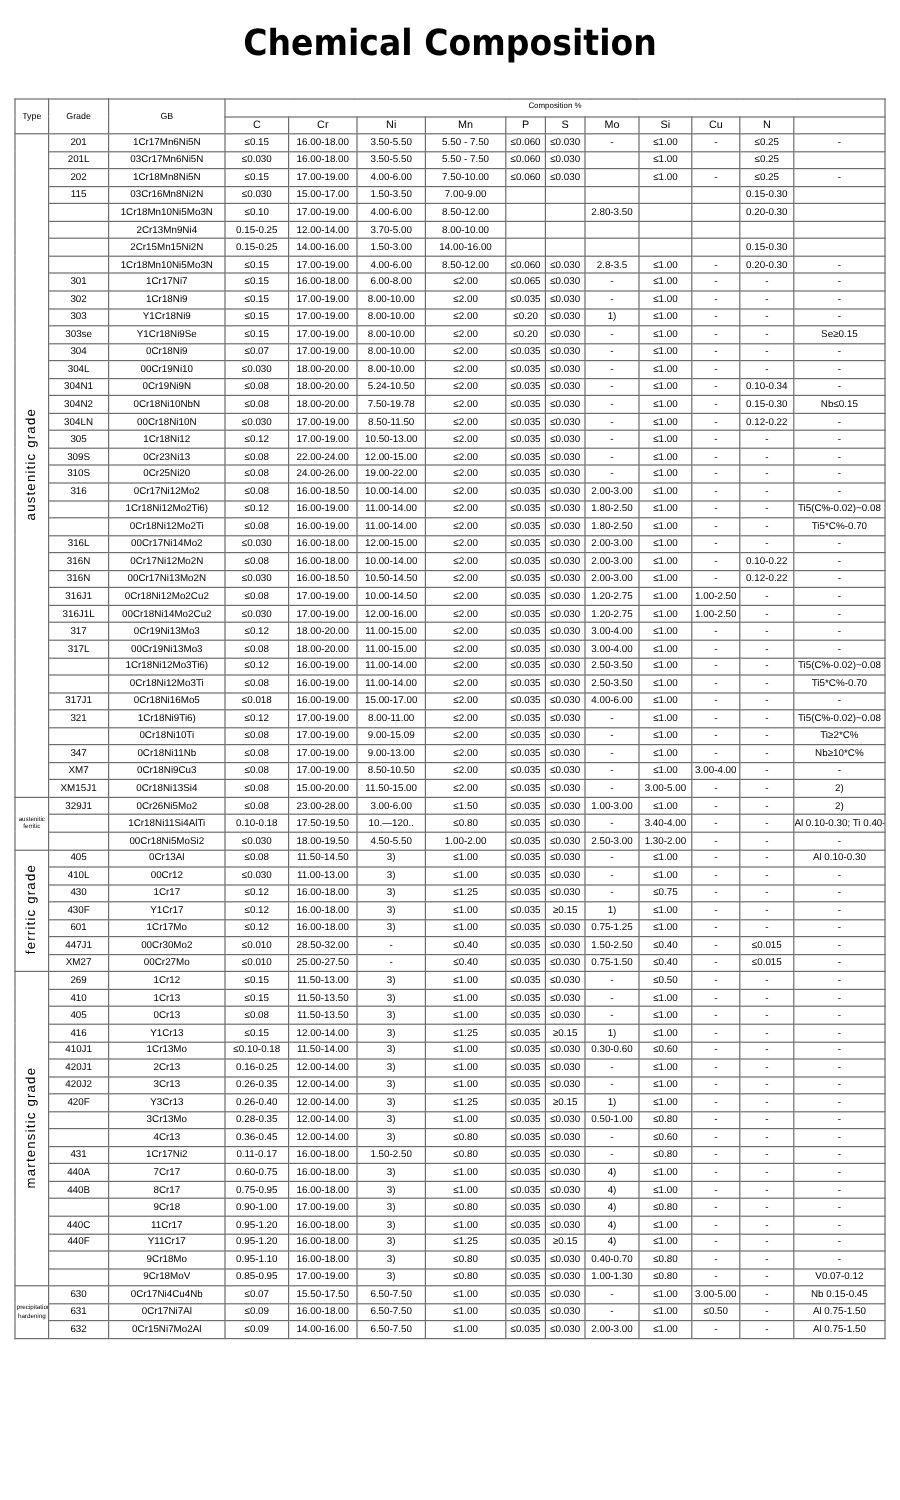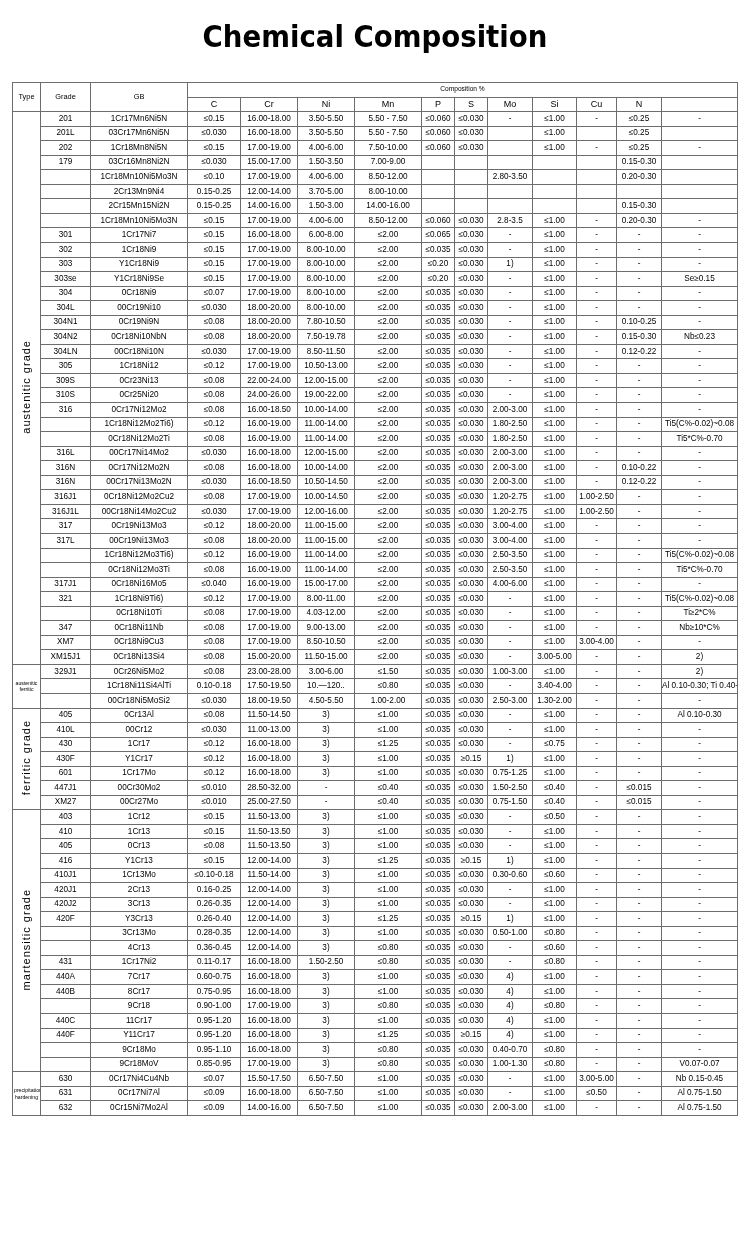--- a/index.html
+++ b/index.html
@@ -176,21 +176,21 @@
           <td class="c-Mn">7.50-10.00</td>
           <td class="c-P">≤0.060</td>
           <td class="c-S">≤0.030</td>
           <td class="c-Mo"></td>
           <td class="c-Si">≤1.00</td>
           <td class="c-Cu">-</td>
           <td class="c-N">≤0.25</td>
           <td class="c-other">-</td>
         </tr>
         <tr>
-          <td class="c-grade">179</td>
+          <td class="c-grade">115</td>
           <td class="c-gb">03Cr16Mn8Ni2N</td>
           <td class="c-C">≤0.030</td>
           <td class="c-Cr">15.00-17.00</td>
           <td class="c-Ni">1.50-3.50</td>
           <td class="c-Mn">7.00-9.00</td>
           <td class="c-P"></td>
           <td class="c-S"></td>
           <td class="c-Mo"></td>
           <td class="c-Si"></td>
           <td class="c-Cu"></td>
@@ -345,44 +345,44 @@
           <td class="c-Si">≤1.00</td>
           <td class="c-Cu">-</td>
           <td class="c-N">-</td>
           <td class="c-other">-</td>
         </tr>
         <tr>
           <td class="c-grade">304N1</td>
           <td class="c-gb">0Cr19Ni9N</td>
           <td class="c-C">≤0.08</td>
           <td class="c-Cr">18.00-20.00</td>
-          <td class="c-Ni">7.80-10.50</td>
-          <td class="c-Mn">≤2.00</td>
-          <td class="c-P">≤0.035</td>
-          <td class="c-S">≤0.030</td>
-          <td class="c-Mo">-</td>
-          <td class="c-Si">≤1.00</td>
-          <td class="c-Cu">-</td>
-          <td class="c-N">0.10-0.25</td>
+          <td class="c-Ni">5.24-10.50</td>
+          <td class="c-Mn">≤2.00</td>
+          <td class="c-P">≤0.035</td>
+          <td class="c-S">≤0.030</td>
+          <td class="c-Mo">-</td>
+          <td class="c-Si">≤1.00</td>
+          <td class="c-Cu">-</td>
+          <td class="c-N">0.10-0.34</td>
           <td class="c-other">-</td>
         </tr>
         <tr>
           <td class="c-grade">304N2</td>
           <td class="c-gb">0Cr18Ni10NbN</td>
           <td class="c-C">≤0.08</td>
           <td class="c-Cr">18.00-20.00</td>
           <td class="c-Ni">7.50-19.78</td>
           <td class="c-Mn">≤2.00</td>
           <td class="c-P">≤0.035</td>
           <td class="c-S">≤0.030</td>
           <td class="c-Mo">-</td>
           <td class="c-Si">≤1.00</td>
           <td class="c-Cu">-</td>
           <td class="c-N">0.15-0.30</td>
-          <td class="c-other">Nb≤0.23</td>
+          <td class="c-other">Nb≤0.15</td>
         </tr>
         <tr>
           <td class="c-grade">304LN</td>
           <td class="c-gb">00Cr18Ni10N</td>
           <td class="c-C">≤0.030</td>
           <td class="c-Cr">17.00-19.00</td>
           <td class="c-Ni">8.50-11.50</td>
           <td class="c-Mn">≤2.00</td>
           <td class="c-P">≤0.035</td>
           <td class="c-S">≤0.030</td>
@@ -613,21 +613,21 @@
           <td class="c-S">≤0.030</td>
           <td class="c-Mo">2.50-3.50</td>
           <td class="c-Si">≤1.00</td>
           <td class="c-Cu">-</td>
           <td class="c-N">-</td>
           <td class="c-other">Ti5*C%-0.70</td>
         </tr>
         <tr>
           <td class="c-grade">317J1</td>
           <td class="c-gb">0Cr18Ni16Mo5</td>
-          <td class="c-C">≤0.040</td>
+          <td class="c-C">≤0.018</td>
           <td class="c-Cr">16.00-19.00</td>
           <td class="c-Ni">15.00-17.00</td>
           <td class="c-Mn">≤2.00</td>
           <td class="c-P">≤0.035</td>
           <td class="c-S">≤0.030</td>
           <td class="c-Mo">4.00-6.00</td>
           <td class="c-Si">≤1.00</td>
           <td class="c-Cu">-</td>
           <td class="c-N">-</td>
           <td class="c-other">-</td>
@@ -645,21 +645,21 @@
           <td class="c-Si">≤1.00</td>
           <td class="c-Cu">-</td>
           <td class="c-N">-</td>
           <td class="c-other">Ti5(C%-0.02)~0.08</td>
         </tr>
         <tr>
           <td class="c-grade"></td>
           <td class="c-gb">0Cr18Ni10Ti</td>
           <td class="c-C">≤0.08</td>
           <td class="c-Cr">17.00-19.00</td>
-          <td class="c-Ni">4.03-12.00</td>
+          <td class="c-Ni">9.00-15.09</td>
           <td class="c-Mn">≤2.00</td>
           <td class="c-P">≤0.035</td>
           <td class="c-S">≤0.030</td>
           <td class="c-Mo">-</td>
           <td class="c-Si">≤1.00</td>
           <td class="c-Cu">-</td>
           <td class="c-N">-</td>
           <td class="c-other">Ti≥2*C%</td>
         </tr>
         <tr>
@@ -856,21 +856,21 @@
           <td class="c-P">≤0.035</td>
           <td class="c-S">≤0.030</td>
           <td class="c-Mo">0.75-1.50</td>
           <td class="c-Si">≤0.40</td>
           <td class="c-Cu">-</td>
           <td class="c-N">≤0.015</td>
           <td class="c-other">-</td>
         </tr>
         <tr class="group-top">
           <td class="type-cell" rowspan="18"><span class="type-vert">martensitic grade</span></td>
-          <td class="c-grade">403</td>
+          <td class="c-grade">269</td>
           <td class="c-gb">1Cr12</td>
           <td class="c-C">≤0.15</td>
           <td class="c-Cr">11.50-13.00</td>
           <td class="c-Ni">3)</td>
           <td class="c-Mn">≤1.00</td>
           <td class="c-P">≤0.035</td>
           <td class="c-S">≤0.030</td>
           <td class="c-Mo">-</td>
           <td class="c-Si">≤0.50</td>
           <td class="c-Cu">-</td>
@@ -1123,21 +1123,21 @@
           <td class="c-C">0.85-0.95</td>
           <td class="c-Cr">17.00-19.00</td>
           <td class="c-Ni">3)</td>
           <td class="c-Mn">≤0.80</td>
           <td class="c-P">≤0.035</td>
           <td class="c-S">≤0.030</td>
           <td class="c-Mo">1.00-1.30</td>
           <td class="c-Si">≤0.80</td>
           <td class="c-Cu">-</td>
           <td class="c-N">-</td>
-          <td class="c-other">V0.07-0.07</td>
+          <td class="c-other">V0.07-0.12</td>
         </tr>
         <tr class="group-top">
           <td class="type-cell" rowspan="3">
             <span class="type-small">precipitation hardening</span>
           </td>
           <td class="c-grade">630</td>
           <td class="c-gb">0Cr17Ni4Cu4Nb</td>
           <td class="c-C">≤0.07</td>
           <td class="c-Cr">15.50-17.50</td>
           <td class="c-Ni">6.50-7.50</td>

